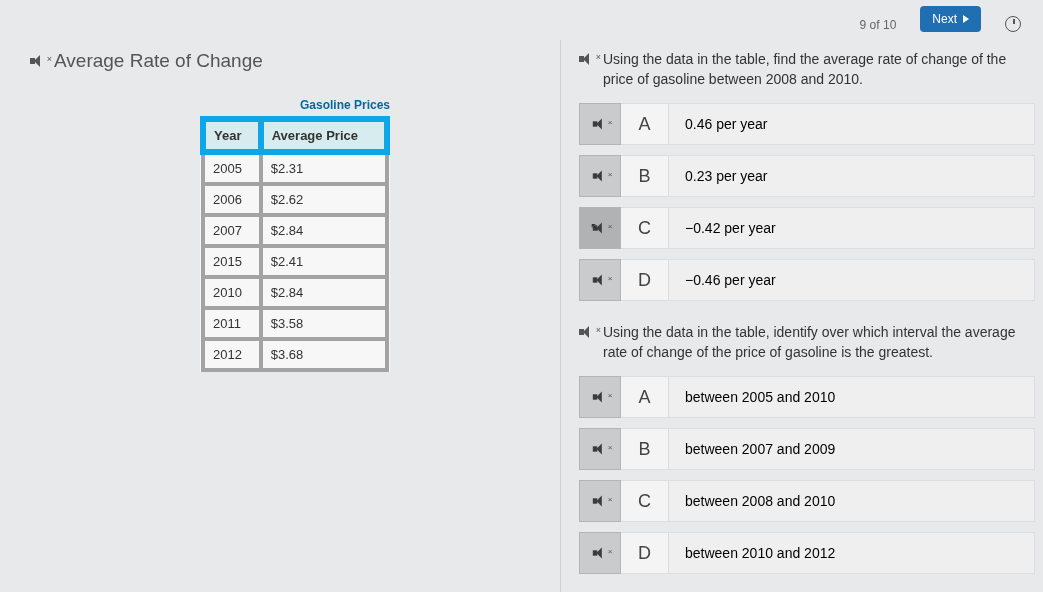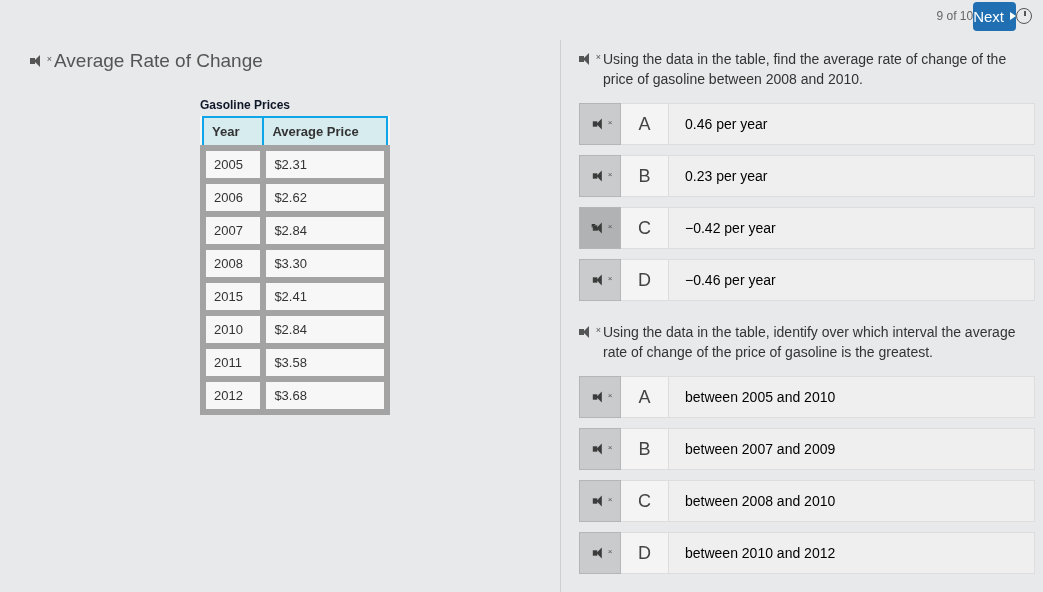--- a/index.html
+++ b/index.html
@@ -7,36 +7,36 @@
     font-family: Arial, Helvetica, sans-serif;
     background: #e8e9ea;
     width: 1043px;
     height: 592px;
     overflow: hidden;
     position: relative;
     color: #333;
   }
   .topbar {
     position: absolute;
-    top: 0; right: 5px;
+    top: 0; right: 16px;
     height: 32px;
     display: flex;
-    align-items: center;
-    gap: 0;
+    align-items: flex-end;
+    gap: 24px;
     padding-right: 6px;
     font-size: 12px;
     color: #666;
   }
   .next-btn {
     background: #1f6fb2;
     color: #fff;
     border: none;
-    padding: 6px 0;
+    padding: 6px 12px;
     border-radius: 4px;
-    font-size: 15px;
+    font-size: 12px;
     display: flex;
     align-items: center;
     gap: 6px;
     cursor: pointer;
   }
   .next-btn .tri {
     width: 0; height: 0;
     border-left: 6px solid #fff;
     border-top: 4px solid transparent;
     border-bottom: 4px solid transparent;
@@ -100,42 +100,42 @@
     right: -6px; top: 1px;
     font-size: 9px;
     color: #555;
     line-height: 1;
   }
   .table-wrap {
     margin-left: 170px;
     width: 190px;
   }
   .table-title {
-    text-align: left;
+    text-align: right;
     font-size: 12px;
     font-weight: bold;
-    color: #0f172a;
+    color: #0369a1;
     margin-bottom: 4px;
   }
   table.data {
     border-collapse: collapse;
     width: 100%;
     background: #f7f7f7;
     font-size: 13px;
   }
   table.data th {
     background: #d7ecef;
-    border: 2px solid #0ea5e9;
+    border: 6px solid #0ea5e9;
     padding: 6px 8px;
     font-weight: bold;
     color: #333;
     text-align: left;
   }
   table.data td {
-    border: 6px solid #a3a3a3;
+    border: 4px solid #a3a3a3;
     padding: 6px 8px;
     color: #333;
   }
   .q-block { margin-bottom: 22px; }
   .q-prompt {
     display: flex;
     gap: 8px;
     font-size: 14px;
     color: #333;
     line-height: 1.4;
@@ -228,24 +228,20 @@
             </tr>
           <tr>
               <td>2006</td>
               <td>$2.62</td>
             </tr>
           <tr>
               <td>2007</td>
               <td>$2.84</td>
             </tr>
           <tr>
-              <td>2008</td>
-              <td>$3.30</td>
-            </tr>
-          <tr>
               <td>2015</td>
               <td>$2.41</td>
             </tr>
           <tr>
               <td>2010</td>
               <td>$2.84</td>
             </tr>
           <tr>
               <td>2011</td>
               <td>$3.58</td>

